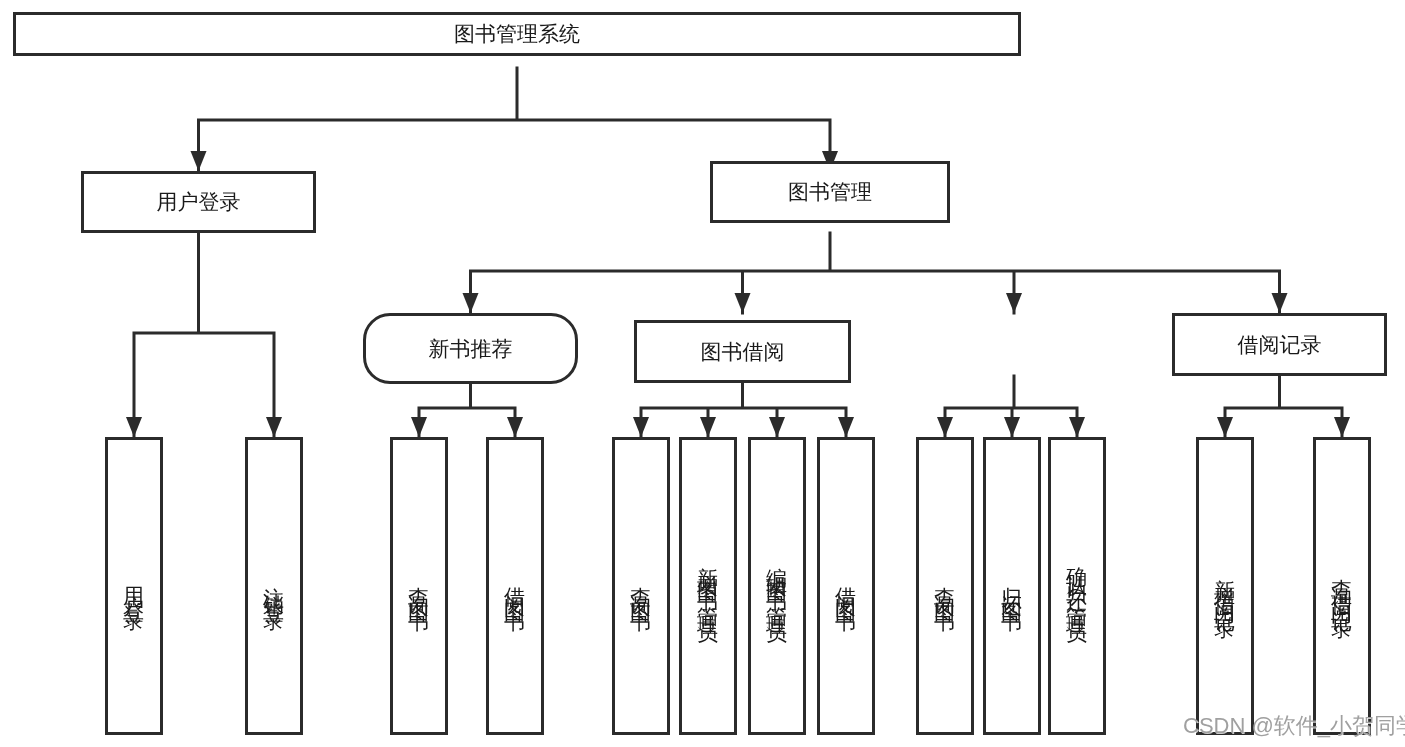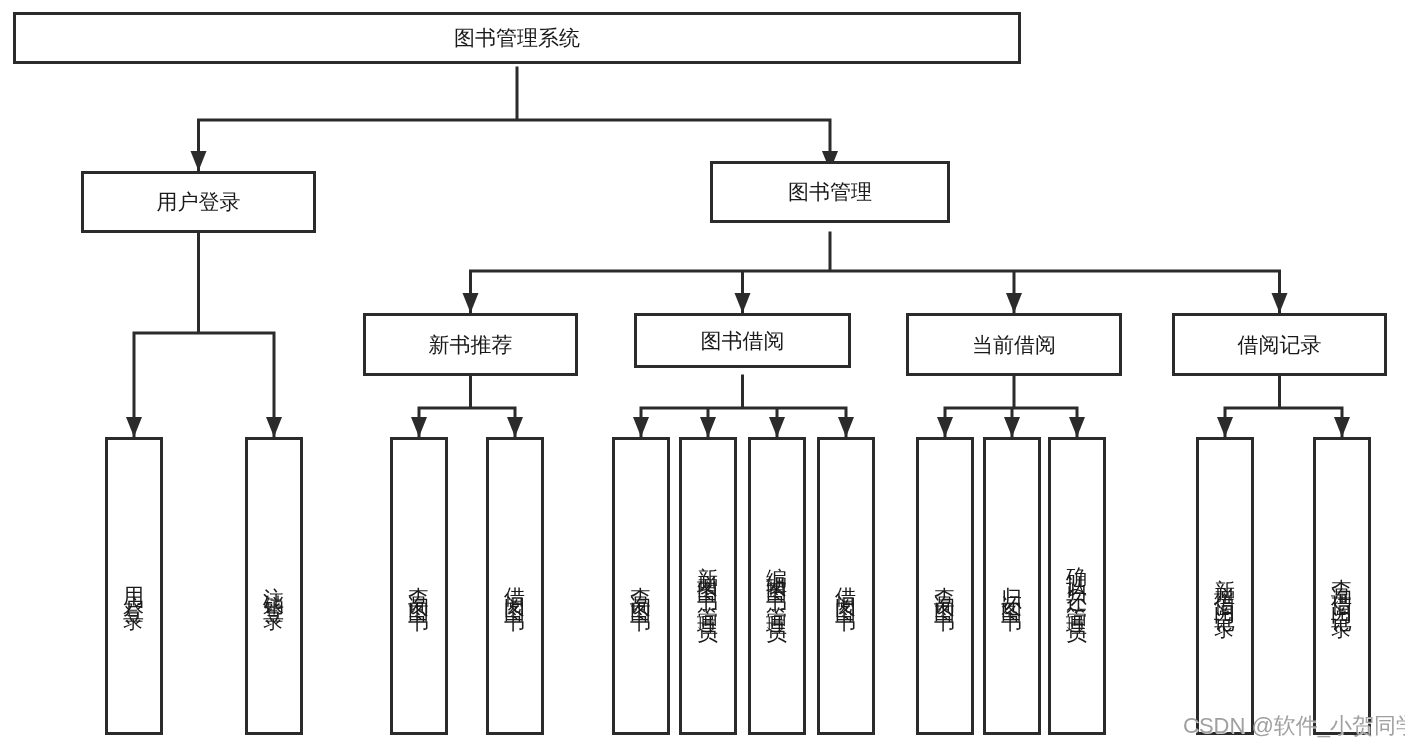--- a/index.html
+++ b/index.html
@@ -78,39 +78,36 @@
       <polygon points="769,417 785,417 777,437"></polygon>
       <polygon points="838,417 854,417 846,437"></polygon>
       <polygon points="937,417 953,417 945,437"></polygon>
       <polygon points="1004,417 1020,417 1012,437"></polygon>
       <polygon points="1069,417 1085,417 1077,437"></polygon>
       <polygon points="1217,417 1233,417 1225,437"></polygon>
       <polygon points="1334,417 1350,417 1342,437"></polygon>
     </g>
   </svg>
 
-  <div class="node" style="left:13px; top:12px; width:1008px; height:52px;">
+  <div class="node" style="left:13px; top:12px; width:1008px; height:44px;">
     <span>图书管理系统</span>
   </div>
 
   <div class="node" style="left:81px; top:171px; width:235px; height:62px;">
     <span>用户登录</span>
   </div>
   <div class="node" style="left:710px; top:161px; width:240px; height:62px;">
     <span>图书管理</span>
   </div>
 
-  <div class="node" style="left:363px; top:313px; width:215px; height:63px;">
+  <div class="node" style="left:363px; top:313px; width:215px; height:71px;border-radius:27px;">
     <span>新书推荐</span>
   </div>
-  <div class="node" style="left:634px; top:313px; width:217px; height:55px;">
+  <div class="node" style="left:634px; top:320px; width:217px; height:63px;">
     <span>图书借阅</span>
-  </div>
-  <div class="node" style="left:906px; top:313px; width:216px; height:63px;">
-    <span>当前借阅</span>
   </div>
   <div class="node" style="left:1172px; top:313px; width:215px; height:63px;">
     <span>借阅记录</span>
   </div>
 
   <div class="node vnode" style="left:105px; top:437px; width:58px; height:298px;">
     <span class="vtext">用户登录</span>
   </div>
   <div class="node vnode" style="left:245px; top:437px; width:58px; height:298px;">
     <span class="vtext">注销登录</span>

